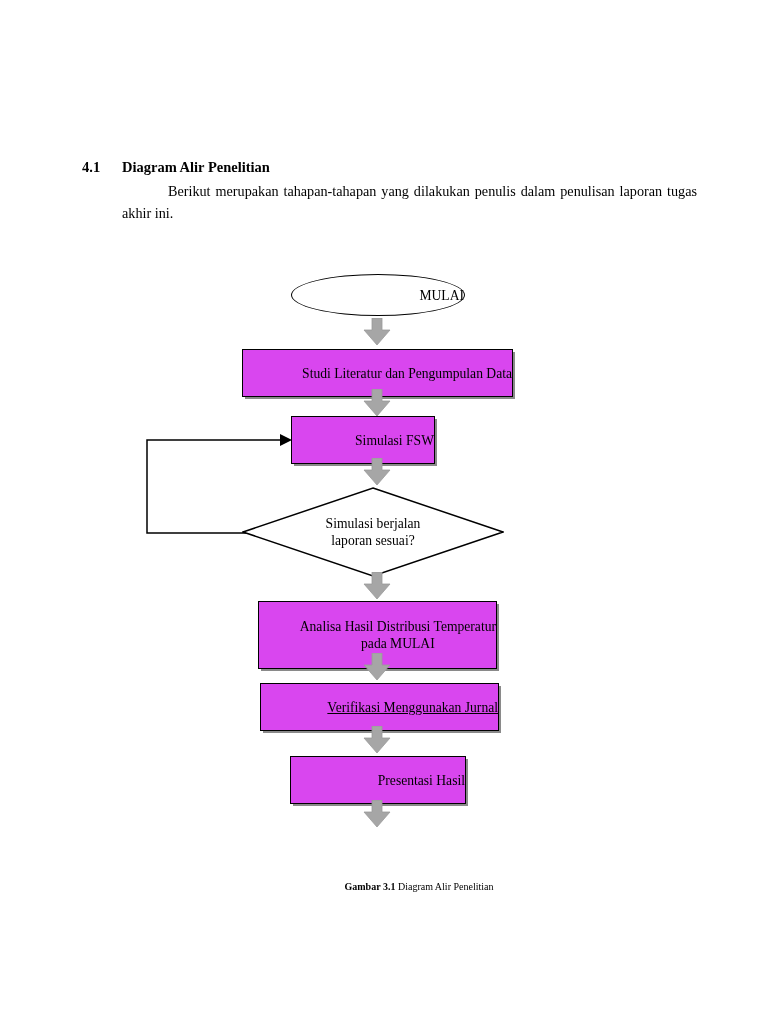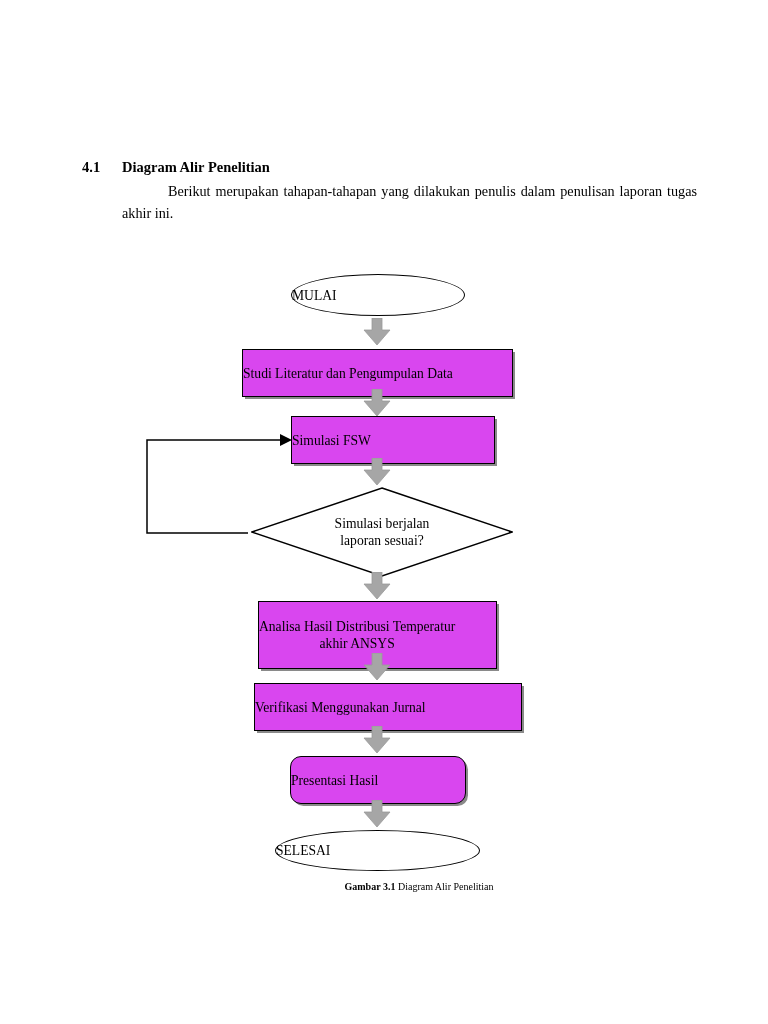--- a/index.html
+++ b/index.html
@@ -58,21 +58,21 @@
     left: 0;
     top: 0;
     width: 768px;
     height: 1024px;
   }
   .node {
     position: absolute;
     box-sizing: border-box;
     display: flex;
     align-items: center;
-    justify-content: flex-start;
+    justify-content: flex-end;
     text-align: center;
     font-size: 13.6px;
     line-height: 17px;
     color: #000;
   }
   .box {
     border: 1.4px solid #000;
     background: #d946ef;
     box-shadow: 2.5px 2.5px 0 -0.5px #8a8a8a;
   }
@@ -141,91 +141,88 @@
     <div class="node box" style="left:242px; top:349px; width:271px; height:48px;">
       <span>Studi Literatur dan Pengumpulan Data</span>
     </div>
 
     <div class="arrow" style="left:363px; top:389px; width:28px; height:28px;">
       <svg width="28" height="28" viewBox="0 0 28 28">
         <polygon points="9,0 19,0 19,12 27,12 14,27 1,12 9,12" fill="#a6a6a6" stroke="#9b9b9b" stroke-width="0.8"></polygon>
       </svg>
     </div>
 
-    <div class="node box" style="left:291px; top:416px; width:204px; height:48px;">
+    <div class="node box" style="left:291px; top:416px; width:144px; height:48px;">
       <span>Simulasi FSW</span>
     </div>
 
     <div class="arrow" style="left:363px; top:458px; width:28px; height:28px;">
       <svg width="28" height="28" viewBox="0 0 28 28">
         <polygon points="9,0 19,0 19,12 27,12 14,27 1,12 9,12" fill="#a6a6a6" stroke="#9b9b9b" stroke-width="0.8"></polygon>
       </svg>
     </div>
 
     <div class="loop" style="left:140px; top:425px; width:160px; height:120px;">
       <svg width="160" height="120" viewBox="0 0 160 120">
         <polyline points="108,108 7,108 7,15 140,15" fill="none" stroke="#000000" stroke-width="1.5"></polyline>
         <polygon points="140,9 152,15 140,21" fill="#000000"></polygon>
       </svg>
     </div>
 
-    <div class="diamond-wrap" style="left:251px; top:487px; width:262px; height:90px;">
+    <div class="diamond-wrap" style="left:242px; top:487px; width:262px; height:90px;">
       <svg width="262" height="90" viewBox="0 0 262 90">
         <polygon points="131,1 261,45 131,89 1,45" fill="#ffffff" stroke="#000000" stroke-width="1.5"></polygon>
       </svg>
       <div class="diamond-label">
         <div>
           <div>Simulasi berjalan</div>
           <div>laporan sesuai?</div>
         </div>
       </div>
     </div>
 
     <div class="arrow" style="left:363px; top:572px; width:28px; height:28px;">
       <svg width="28" height="28" viewBox="0 0 28 28">
         <polygon points="9,0 19,0 19,12 27,12 14,27 1,12 9,12" fill="#a6a6a6" stroke="#9b9b9b" stroke-width="0.8"></polygon>
       </svg>
     </div>
 
     <div class="node box" style="left:258px; top:601px; width:239px; height:68px;">
       <div>
         <div>Analisa Hasil Distribusi Temperatur</div>
-        <div>akhir ANSYS</div>
+        <div>pada MULAI</div>
       </div>
     </div>
 
     <div class="arrow" style="left:363px; top:653px; width:28px; height:28px;">
       <svg width="28" height="28" viewBox="0 0 28 28">
         <polygon points="9,0 19,0 19,12 27,12 14,27 1,12 9,12" fill="#a6a6a6" stroke="#9b9b9b" stroke-width="0.8"></polygon>
       </svg>
     </div>
 
-    <div class="node box" style="left:254px; top:683px; width:268px; height:48px;">
+    <div class="node box" style="left:260px; top:683px; width:239px; height:48px;text-decoration:underline;">
       <span>Verifikasi Menggunakan Jurnal</span>
     </div>
 
     <div class="arrow" style="left:363px; top:726px; width:28px; height:28px;">
       <svg width="28" height="28" viewBox="0 0 28 28">
         <polygon points="9,0 19,0 19,12 27,12 14,27 1,12 9,12" fill="#a6a6a6" stroke="#9b9b9b" stroke-width="0.8"></polygon>
       </svg>
     </div>
 
-    <div class="node box" style="left:290px; top:756px; width:176px; height:48px;border-radius:11px;">
+    <div class="node box" style="left:290px; top:756px; width:176px; height:48px;">
       <span>Presentasi Hasil</span>
     </div>
 
     <div class="arrow" style="left:363px; top:800px; width:28px; height:28px;">
       <svg width="28" height="28" viewBox="0 0 28 28">
         <polygon points="9,0 19,0 19,12 27,12 14,27 1,12 9,12" fill="#a6a6a6" stroke="#9b9b9b" stroke-width="0.8"></polygon>
       </svg>
     </div>
 
-    <div class="node oval" style="left:275px; top:830px; width:205px; height:41px;">
-      <span>SELESAI</span>
-    </div>
 
   </div>
 
   <div class="caption">
     <b>Gambar 3.1</b><span> Diagram Alir Penelitian</span>
   </div>
 
 </div>
 
 </body></html>

